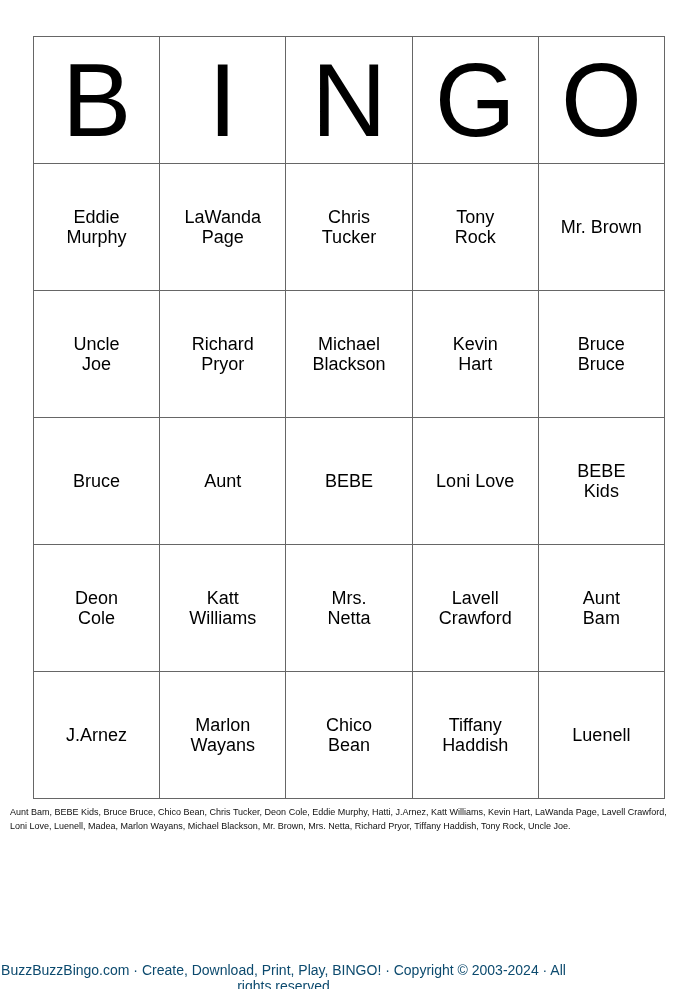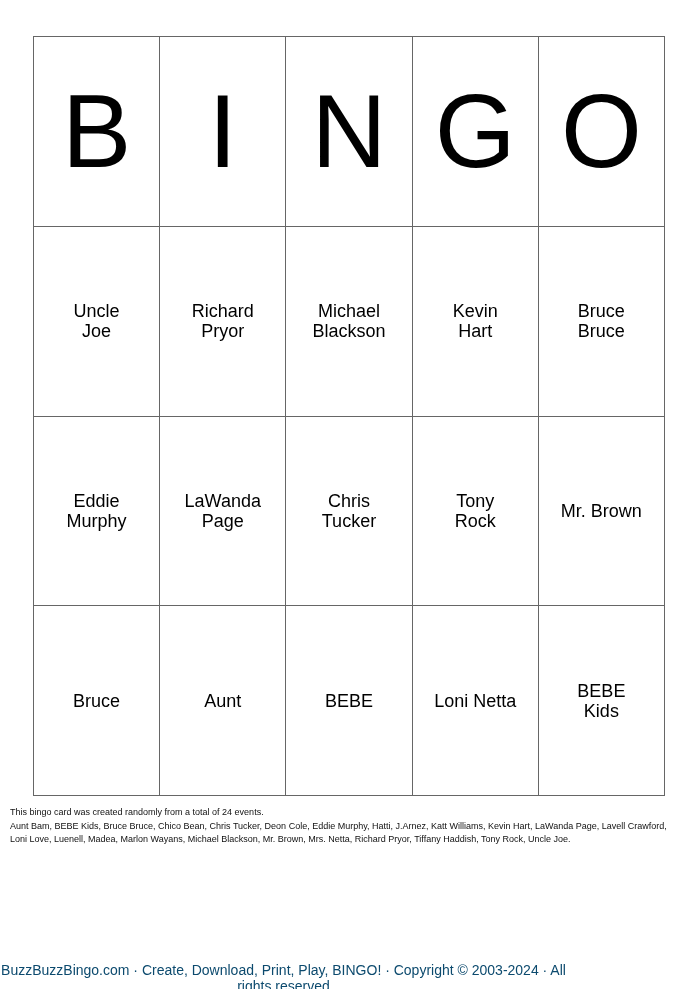--- a/index.html
+++ b/index.html
@@ -17,41 +17,54 @@
 <table class="grid">
   <tbody>
       <tr class="header">
     <td>B</td>
     <td>I</td>
     <td>N</td>
     <td>G</td>
     <td>O</td>
   </tr>
   <tr class="row">
+    <td>Eddie<br>Murphy</td>
+    <td>LaWanda<br>Page</td>
+    <td>Chris<br>Tucker</td>
+    <td>Tony<br>Rock</td>
+    <td>Mr. Brown</td>
+  </tr>
+  <tr class="row">
     <td>Uncle<br>Joe</td>
     <td>Richard<br>Pryor</td>
     <td>Michael<br>Blackson</td>
     <td>Kevin<br>Hart</td>
     <td>Bruce<br>Bruce</td>
   </tr>
   <tr class="row">
-    <td>Eddie<br>Murphy</td>
-    <td>LaWanda<br>Page</td>
-    <td>Chris<br>Tucker</td>
-    <td>Tony<br>Rock</td>
-    <td>Mr. Brown</td>
-  </tr>
-  <tr class="row">
     <td>Bruce</td>
     <td>Aunt</td>
     <td>BEBE</td>
-    <td>Loni Netta</td>
+    <td>Loni Love</td>
     <td>BEBE<br>Kids</td>
+  </tr>
+  <tr class="row">
+    <td>Deon<br>Cole</td>
+    <td>Katt<br>Williams</td>
+    <td>Mrs.<br>Netta</td>
+    <td>Lavell<br>Crawford</td>
+    <td>Aunt<br>Bam</td>
+  </tr>
+  <tr class="row">
+    <td>J.Arnez</td>
+    <td>Marlon<br>Wayans</td>
+    <td>Chico<br>Bean</td>
+    <td>Tiffany<br>Haddish</td>
+    <td>Luenell</td>
   </tr>
 </tbody>
   </table>
 
 <div class="info">
-  <div>This bingo card was created randomly from a total of 24 events.</div>
   <div>Aunt Bam, BEBE Kids, Bruce Bruce, Chico Bean, Chris Tucker, Deon Cole, Eddie Murphy, Hatti, J.Arnez, Katt Williams, Kevin Hart, LaWanda Page, Lavell Crawford, Loni Love, Luenell, Madea, Marlon Wayans, Michael Blackson, Mr. Brown, Mrs. Netta, Richard Pryor, Tiffany Haddish, Tony Rock, Uncle Joe.</div>
 </div>
 
 <div class="footer">BuzzBuzzBingo.com · Create, Download, Print, Play, BINGO! · Copyright © 2003-2024 · All rights reserved</div>
 
 </body></html>

